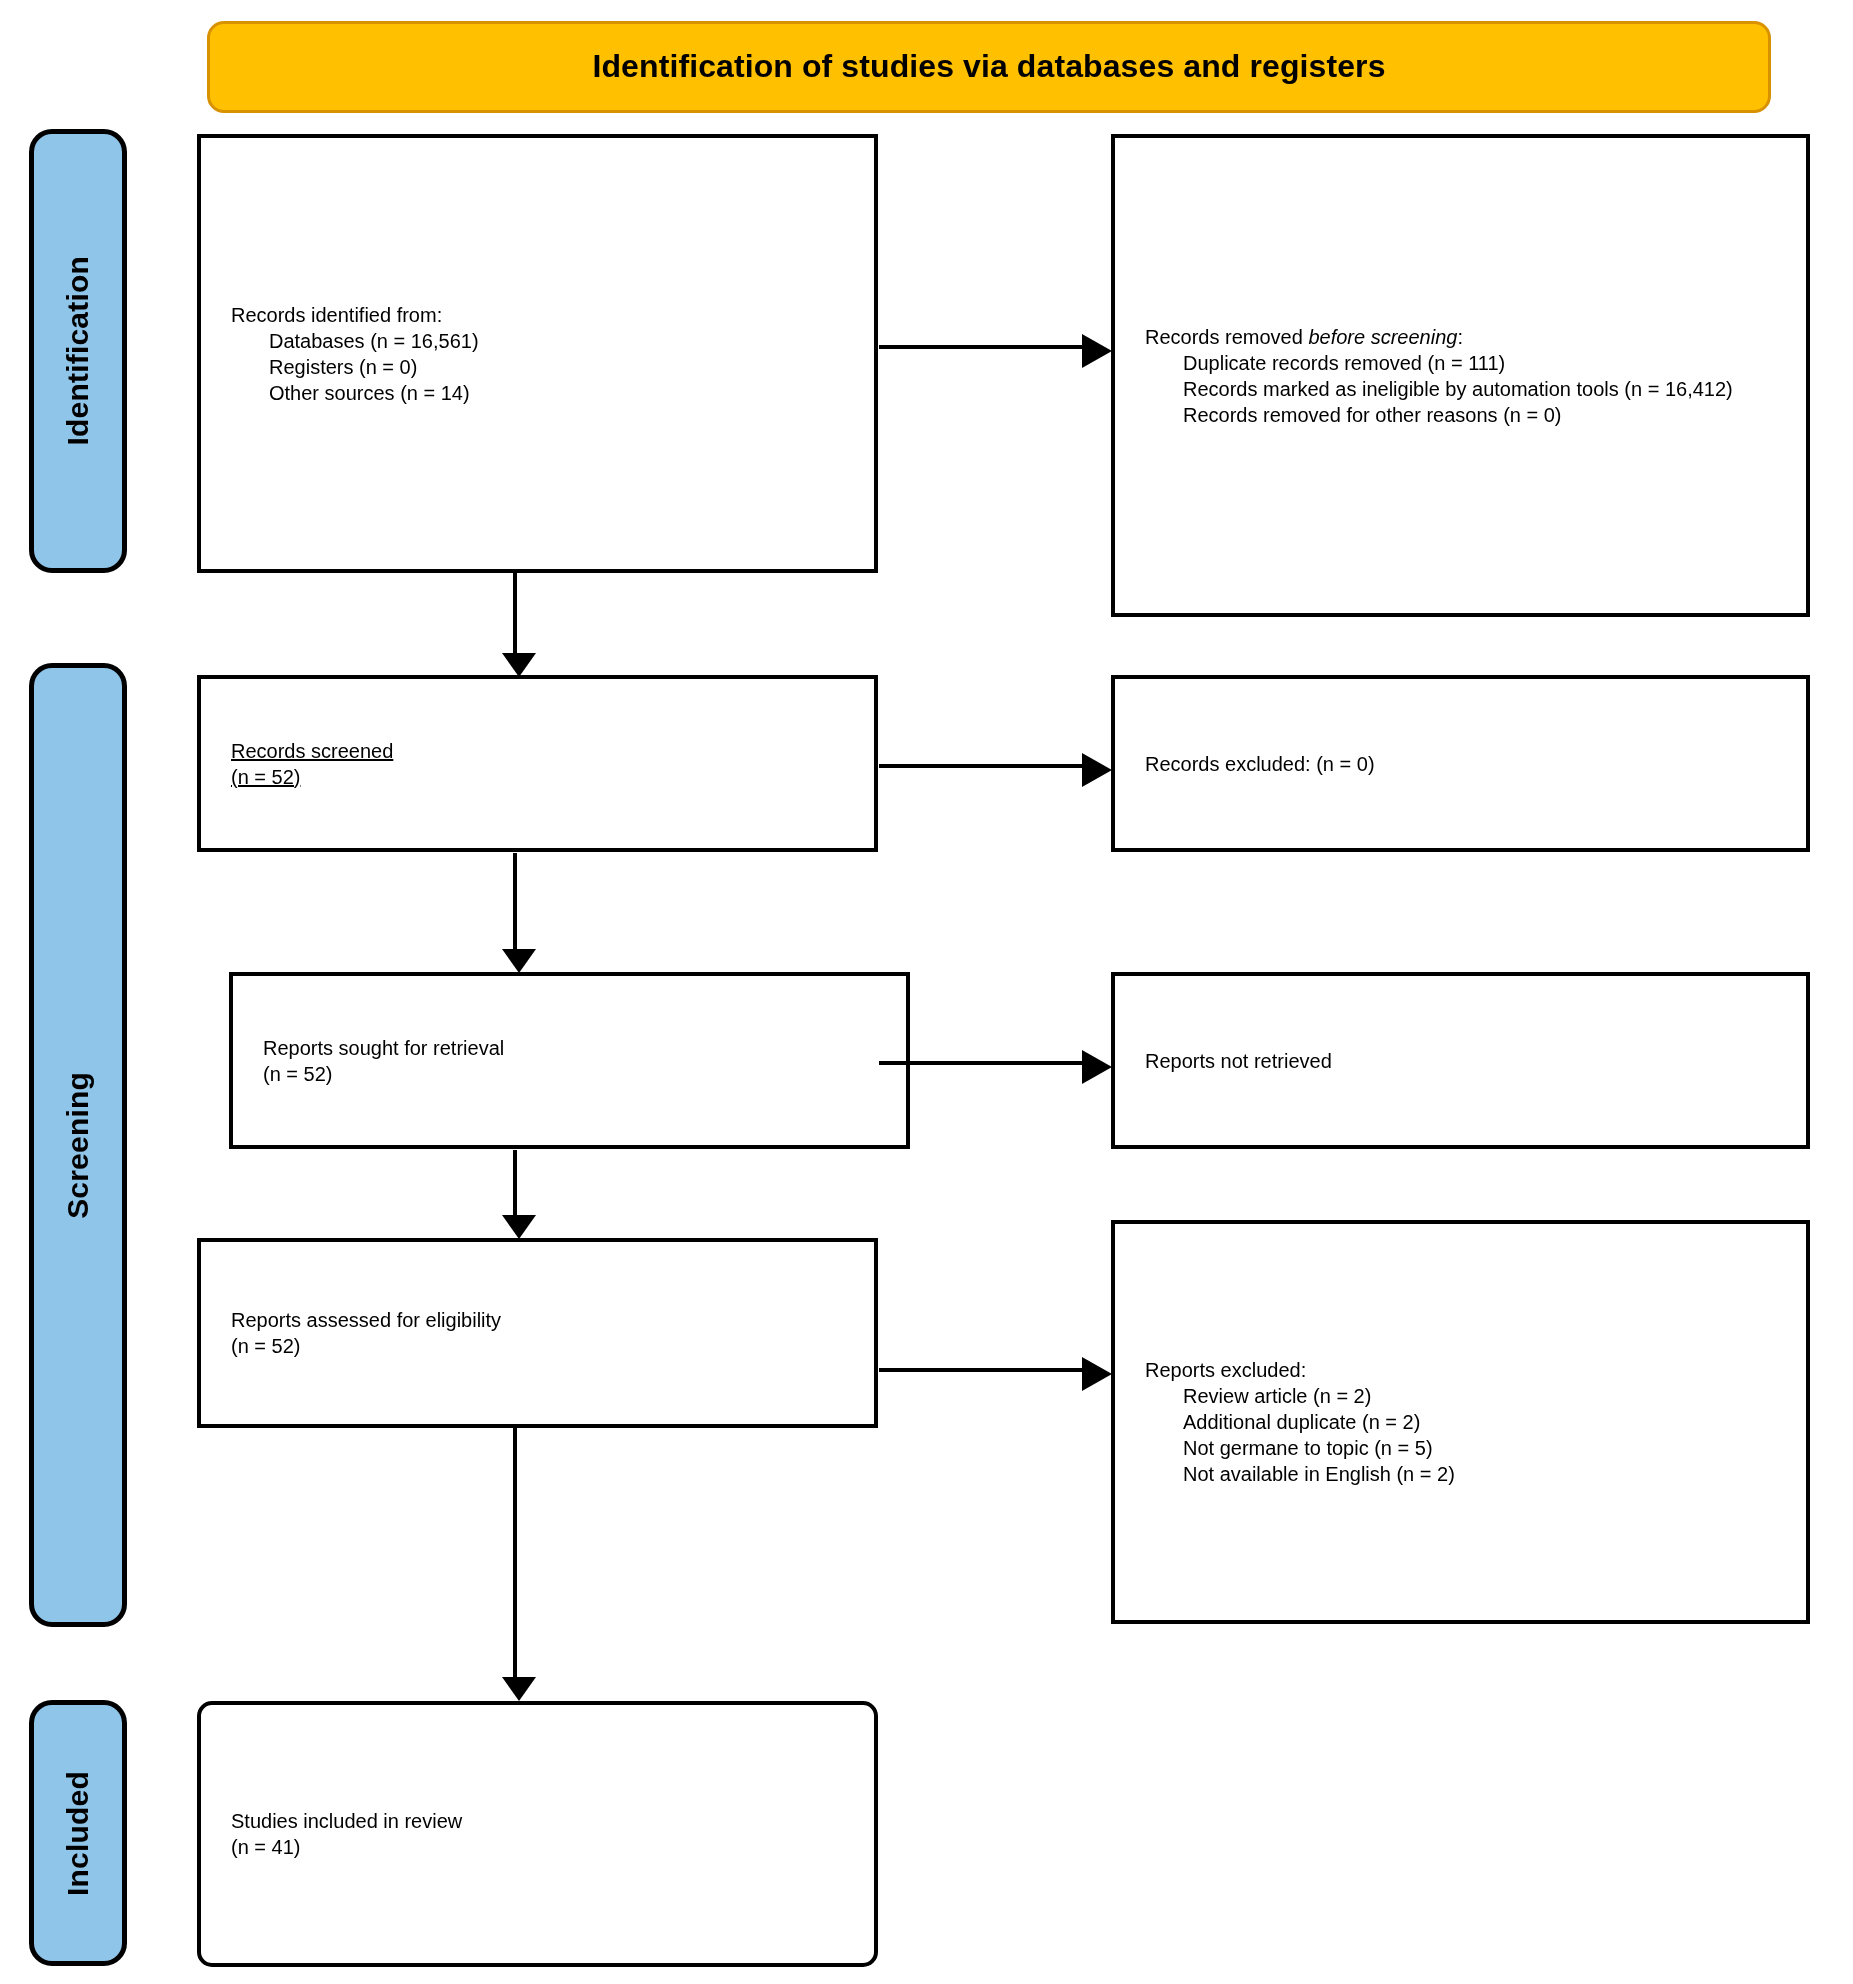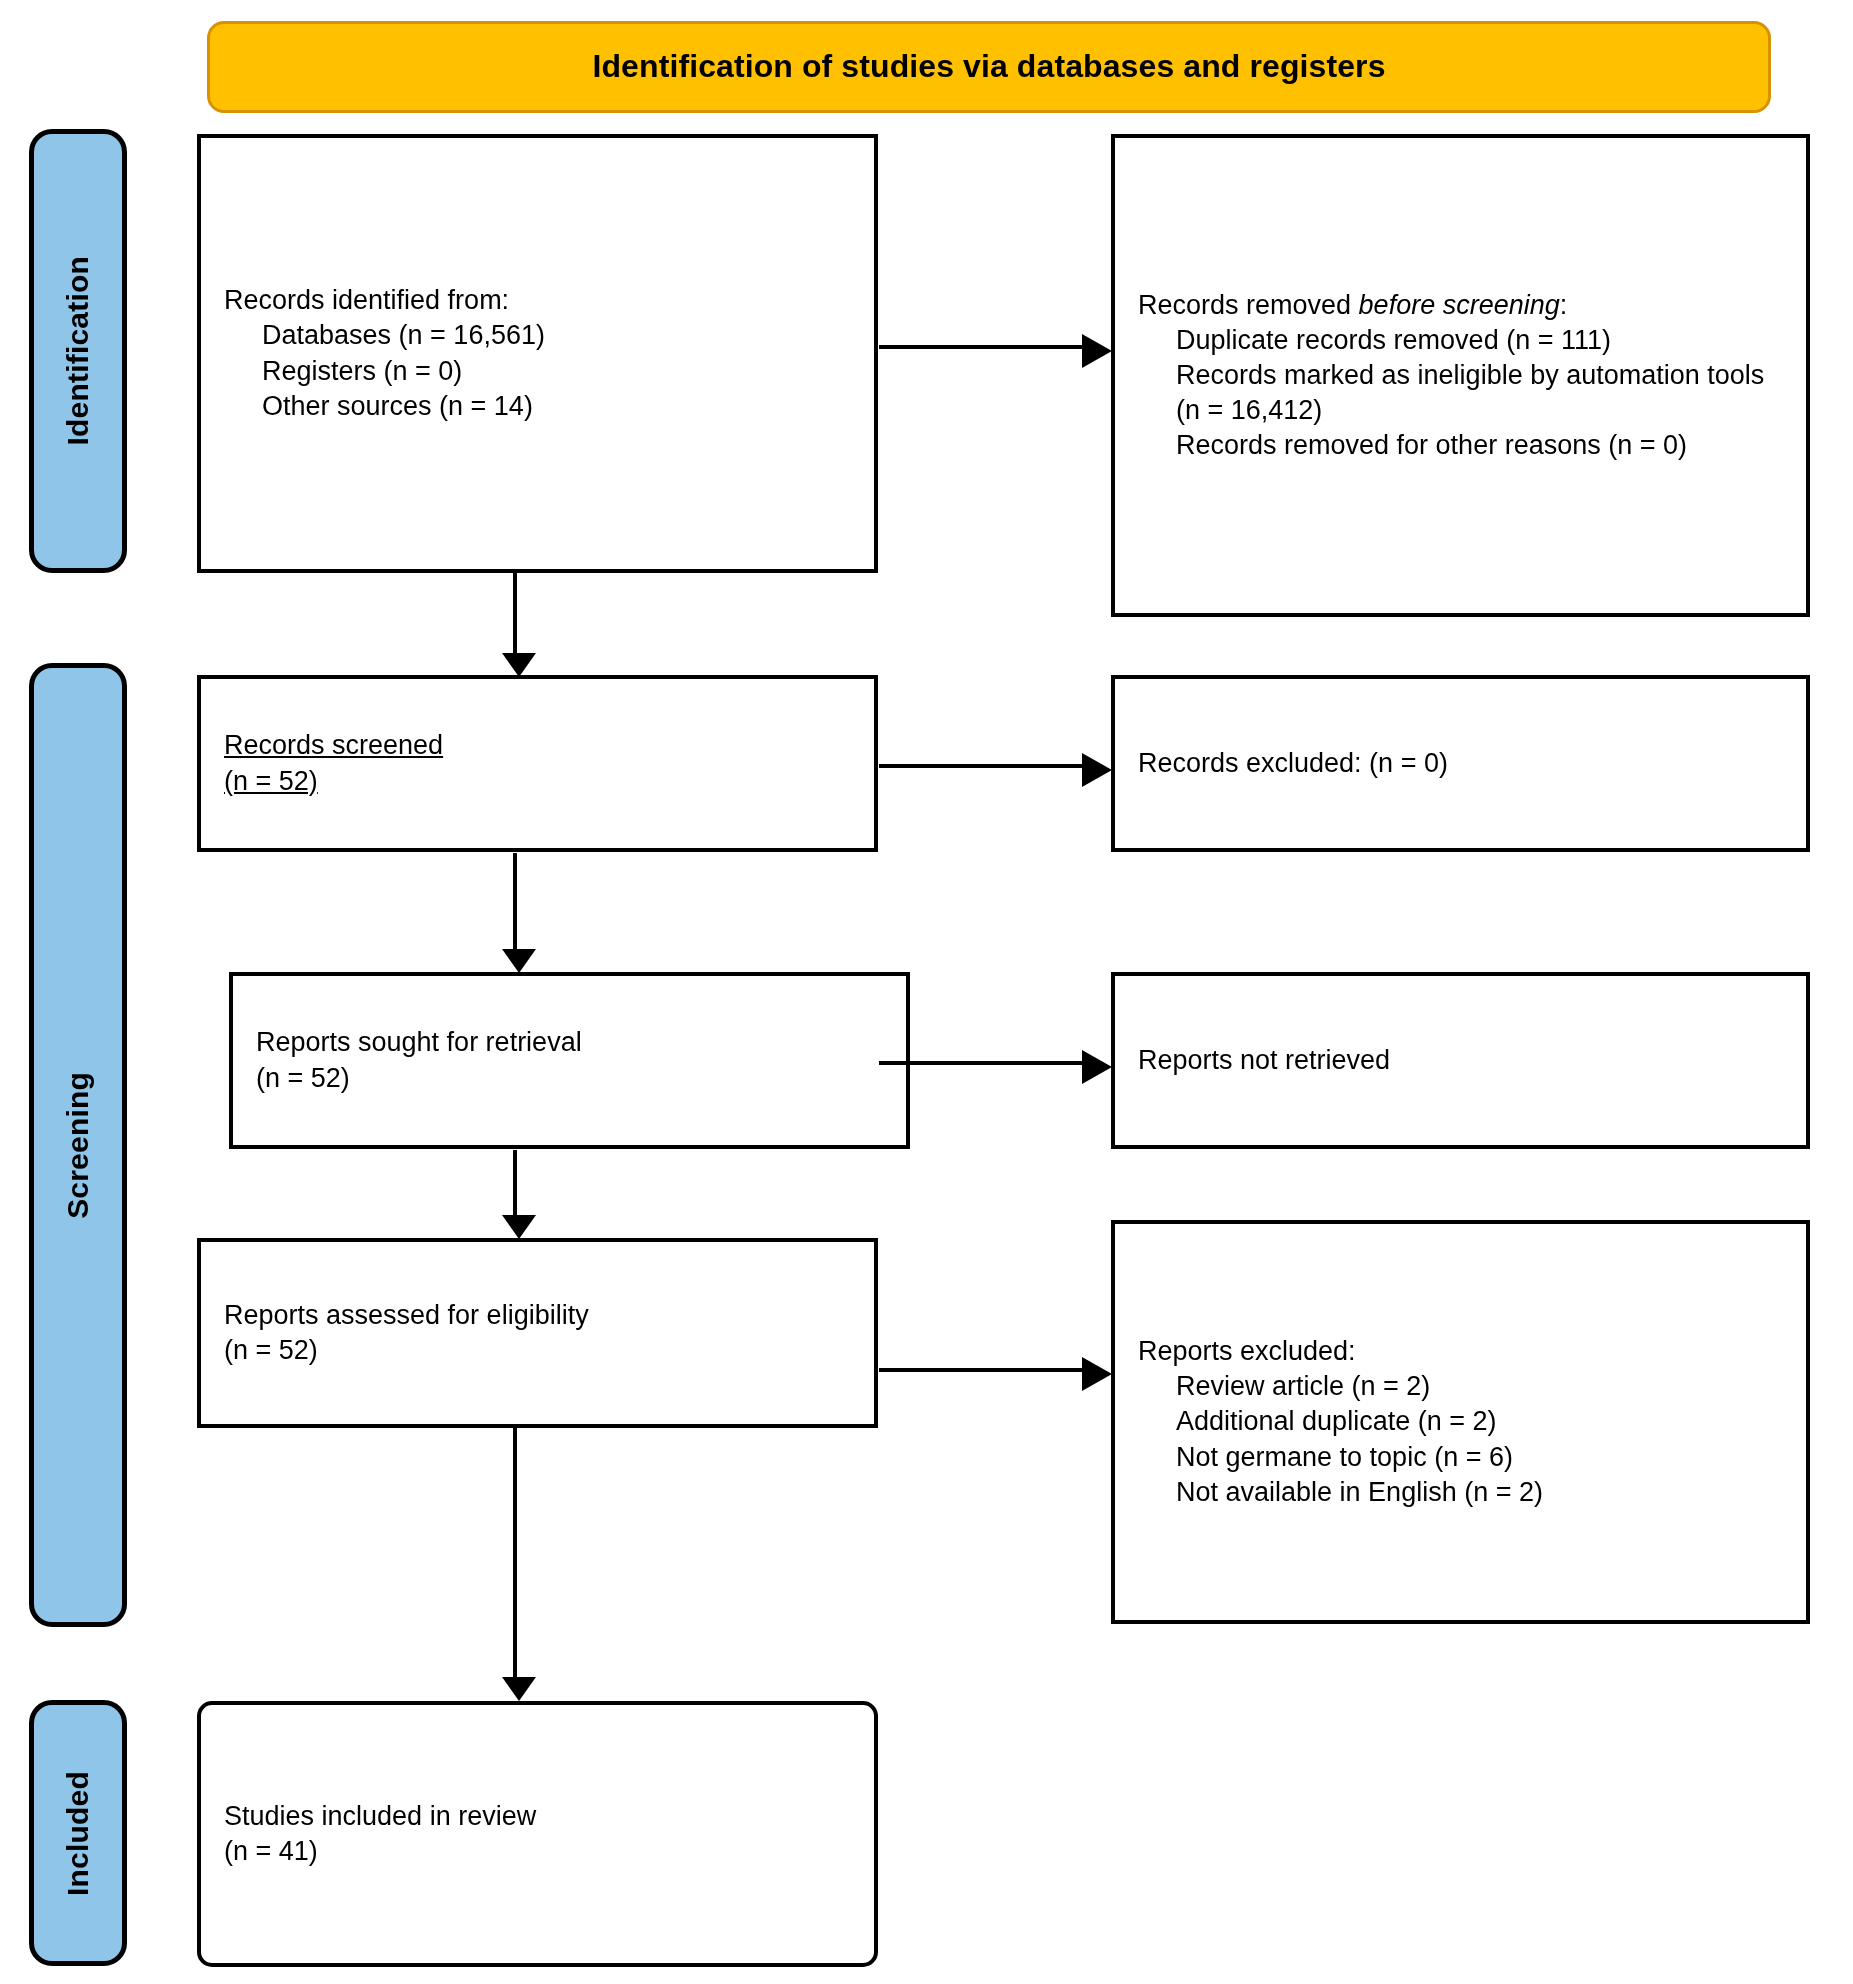--- a/index.html
+++ b/index.html
@@ -73,22 +73,22 @@
   .flow-box {
     position: absolute;
     background: #ffffff;
     border: 4.4px solid #000000;
     box-sizing: border-box;
     display: flex;
     flex-direction: column;
     justify-content: center;
   }
   .flow-box .box-text {
-    padding: 0 23px;
-    font-size: 27px;
+    padding: 0 30px;
+    font-size: 20px;
     line-height: 1.30;
     color: #000000;
   }
   .flow-box .box-text .line        { display: block; white-space: pre-wrap; }
   .flow-box .box-text .line.indent { padding-left: 38px; }
   .flow-box .box-text .em          { font-style: italic; }
 
   
   #box-identified   { left: 197px;  top: 134px;  width: 681px; height: 439px;  }
   #box-screened     { left: 197px;  top: 675px; width: 681px; height: 177px; text-decoration: underline;  }
@@ -215,21 +215,21 @@
       <span class="line">Reports assessed for eligibility</span>
       <span class="line">(n = 52)</span>
     </div>
   </div>
 
   <div class="flow-box" id="box-rep-excluded">
     <div class="box-text">
       <span class="line">Reports excluded:</span>
       <span class="line indent">Review article (n = 2)</span>
       <span class="line indent">Additional duplicate (n = 2)</span>
-      <span class="line indent">Not germane to topic (n = 6)</span>
+      <span class="line indent">Not germane to topic (n = 5)</span>
       <span class="line indent">Not available in English (n = 2)</span>
     </div>
   </div>
 
   <div class="flow-box" id="box-included">
     <div class="box-text">
       <span class="line">Studies included in review</span>
       <span class="line">(n = 41)</span>
     </div>
   </div>

